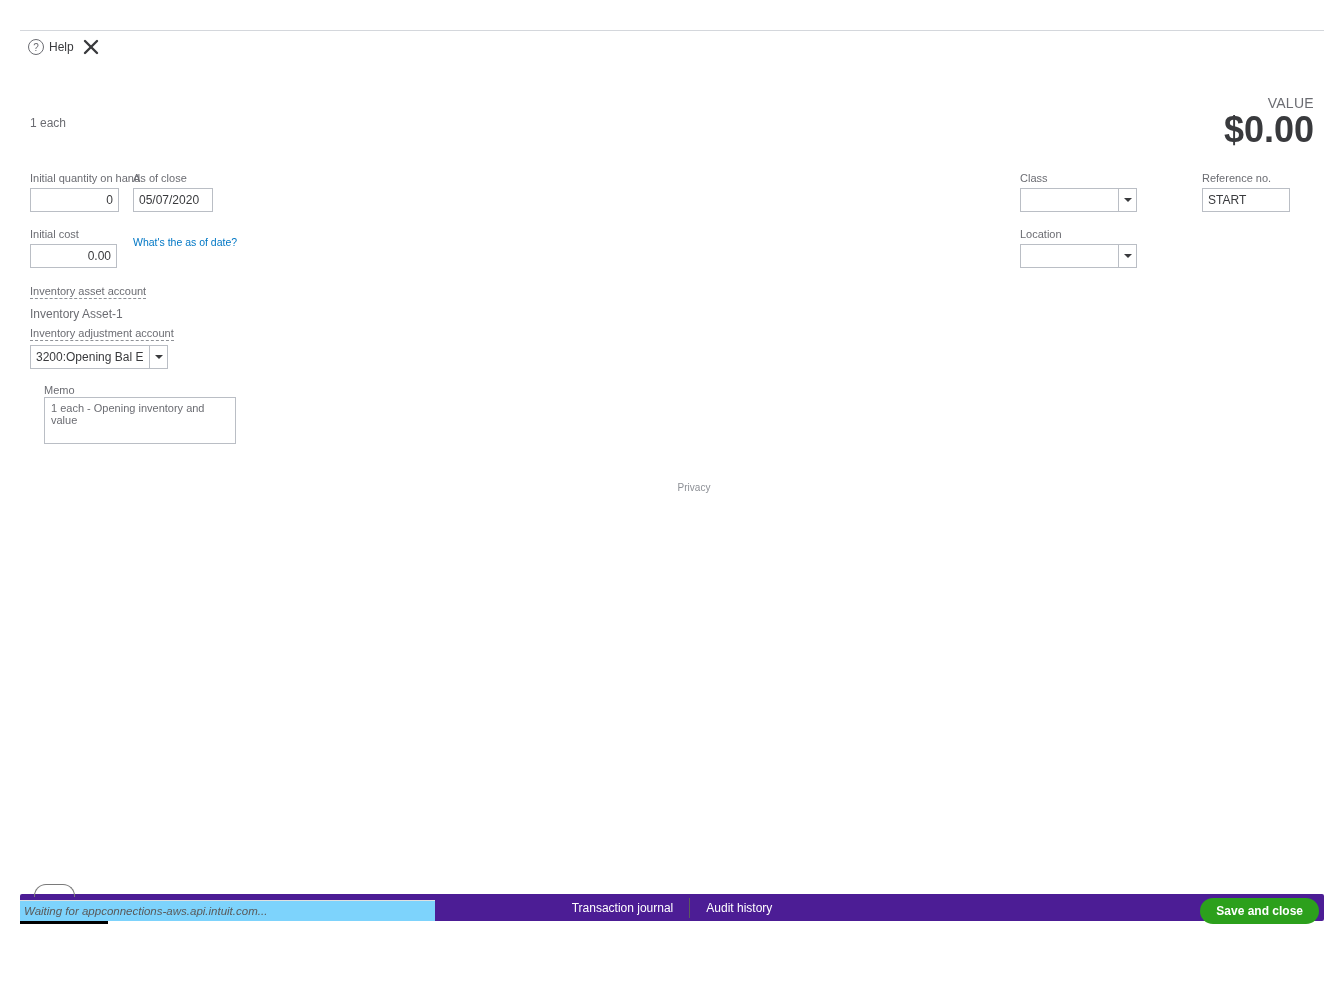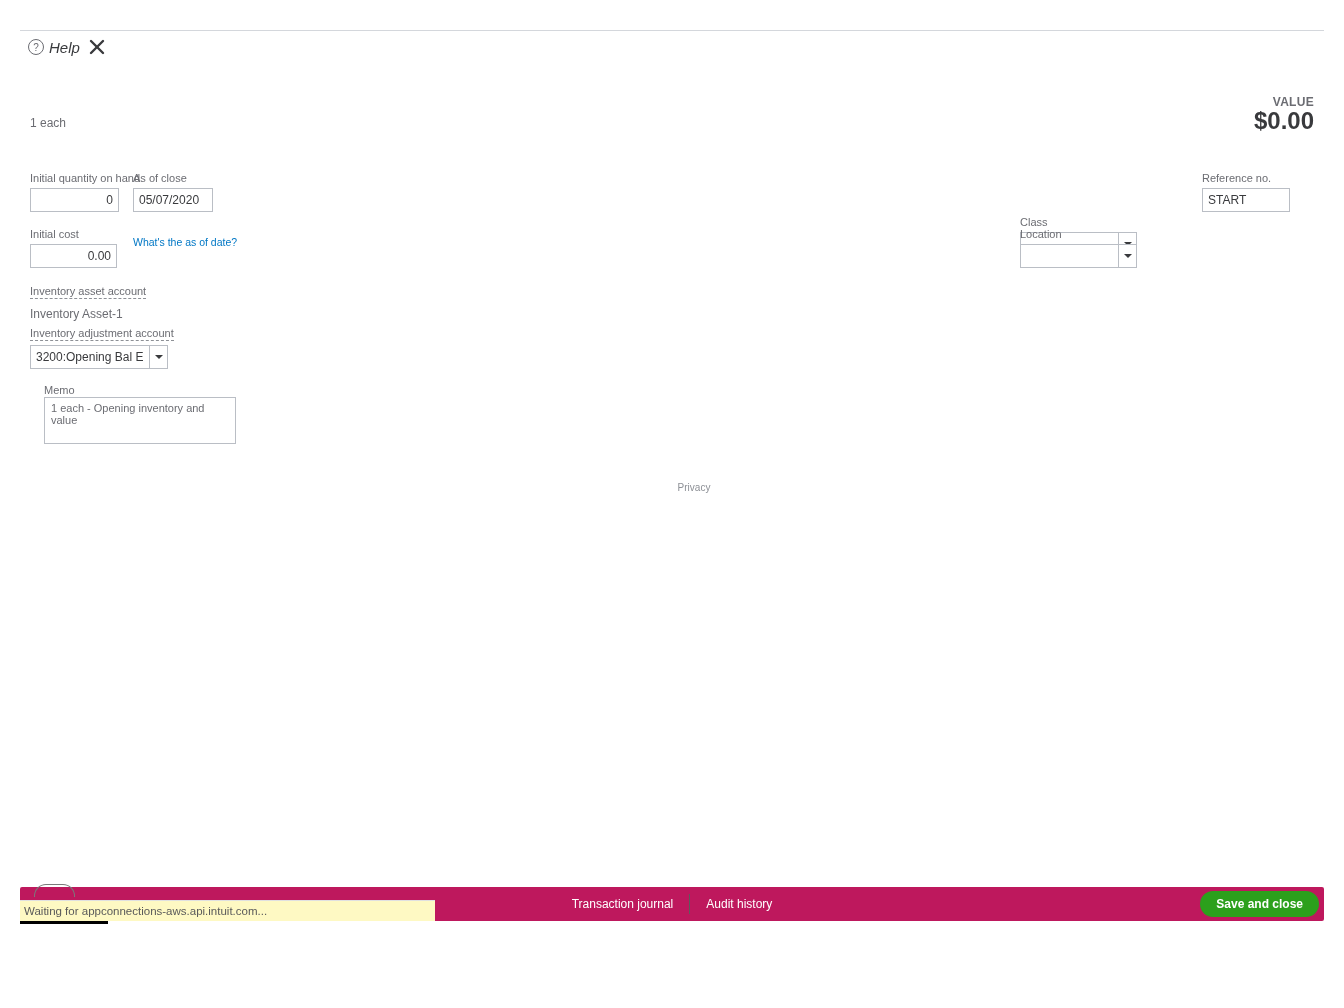--- a/index.html
+++ b/index.html
@@ -9,26 +9,26 @@
       position: absolute; top: 38px; left: 28px; right: 28px;
       display: flex; justify-content: space-between; align-items: center;
     }
     .header-left { display: flex; align-items: center; gap: 9px; }
     .history-icon { width: 20px; height: 20px; position: relative; }
     .history-icon svg { width: 20px; height: 20px; }
     .page-title { font-size: 18px; font-weight: 700; color: #393a3d; }
     .header-right { display: flex; align-items: center; gap: 8px; }
     .help-badge { display: flex; align-items: center; gap: 5px; cursor: pointer; }
     .help-circle { width: 16px; height: 16px; border: 1.3px solid #6b6c72; border-radius: 50%; display: flex; align-items: center; justify-content: center; font-size: 10px; color: #6b6c72; }
-    .help-text { font-size: 15px; color: #393a3d; font-style: italic; }
+    .help-text { font-size: 12px; color: #393a3d; }
     .close-x { width: 18px; height: 18px; cursor: pointer; }
     .sub-line { position: absolute; top: 116px; left: 30px; font-size: 12px; color: #6b6c72; }
     .value-block { position: absolute; top: 95px; right: 30px; text-align: right; }
-    .value-label { font-size: 12px; color: #6b6c72; letter-spacing: 0.3px; font-weight: bold; }
-    .value-amount { font-size: 24px; font-weight: 700; color: #393a3d; margin-top: -2px; }
+    .value-label { font-size: 14px; color: #6b6c72; letter-spacing: 0.3px; }
+    .value-amount { font-size: 36px; font-weight: 700; color: #393a3d; margin-top: -2px; }
     .upper-bg { position: absolute; top: 73px; left: 20px; right: 20px; height: 289px; background: #f4f5f8; z-index: -1; }
     
     .field { position: absolute; }
     .field-label { font-size: 11px; color: #6b6c72; margin-bottom: 4px; display: block; }
     .field-label.dotted { border-bottom: 1px dashed #8d9096; display: inline-block; padding-bottom: 1px; }
     .input-box {
       height: 24px; border: 1px solid #babec5; background: #fff; font-size: 12px;
       padding: 0 5px; color: #393a3d;
     }
     .input-box.right { text-align: right; }
@@ -37,38 +37,39 @@
     .select-caret { width: 18px; height: 24px; border: 1px solid #babec5; border-left: none; background: #fff; display: flex; align-items: center; justify-content: center; }
     .caret-down { width: 0; height: 0; border-left: 4px solid transparent; border-right: 4px solid transparent; border-top: 4px solid #393a3d; }
     .link-text { font-size: 10.5px; color: #0077c5; cursor: pointer; }
     .static-value { font-size: 12px; color: #6b6c72; margin-top: 4px; }
     
     .memo-label { position: absolute; top: 384px; left: 44px; font-size: 11px; color: #6b6c72; }
     .memo-box { position: absolute; top: 397px; left: 44px; width: 192px; height: 47px; border: 1px solid #babec5; font-size: 11px; padding: 4px 6px; color: #6b6c72; resize: none; font-family: inherit; }
     .privacy { position: absolute; top: 482px; left: 0; right: 0; text-align: center; font-size: 10px; color: #8d9096; padding-left: 44px; }
     
     .bottom-bar {
-      position: absolute; left: 20px; right: 20px; bottom: 87px; height: 34px;
-      background: #be185d; display: flex; align-items: center; justify-content: center;
+      position: absolute; left: 20px; right: 20px; bottom: 87px; height: 27px;
+      background: #4c1d95; display: flex; align-items: center; justify-content: center;
       border-radius: 2px;
     }
     .bottom-center { display: flex; align-items: center; gap: 0; }
     .bottom-link { color: #fff; font-size: 12px; padding: 0 16px; cursor: pointer; }
     .bottom-divider { width: 1px; height: 20px; background: #5c5c5c; }
     .save-btn {
       position: absolute; right: 5px; top: 4px; height: 26px;
       background: #2ca01c; color: #fff; border: none; border-radius: 13px;
       font-size: 12px; font-weight: 600; padding: 0 16px; cursor: pointer;
     }
     
     .status-strip {
       position: absolute; left: 20px; bottom: 87px; width: 415px; height: 21px;
-      background: #fef9c3; color: #5a5a5a; font-size: 11.5px;
+      background: #7dd3fc; color: #5a5a5a; font-size: 11.5px;
       display: flex; align-items: center; padding-left: 4px;
       border-top: 1px solid #e0e0e0;
+      font-style: italic;
     }
     .status-black { position: absolute; left: 20px; bottom: 84px; width: 88px; height: 3px; background: #000; }
     .cancel-outline {
       position: absolute; left: 34px; bottom: 111px; width: 41px; height: 13px;
       border: 1px solid #7a7a7a; border-bottom: none; border-top-left-radius: 12px; border-top-right-radius: 12px;
     }
   </style>
 </head>
 <body>
 
@@ -121,21 +122,21 @@
 <div class="field" style="top:323px; left:30px;">
   <span class="field-label dotted">Inventory adjustment account</span>
   <div class="select-wrap">
     <input class="select-main" style="width: 120px;" value="3200:Opening Bal Equity">
     <div class="select-caret">
         <div class="caret-down"></div>
       </div>
   </div>
 </div>
 
-<div class="field" style="top:172px; left:1020px;margin-top:44px;">
+<div class="field" style="top:172px; left:1020px;">
   <span class="field-label">Class</span>
   <div class="select-wrap">
     <input class="select-main" style="width: 99px;" value="">
     <div class="select-caret">
         <div class="caret-down"></div>
       </div>
   </div>
 </div>
 
 <div class="field" style="top:172px; left:1158px;margin-left:44px;">

